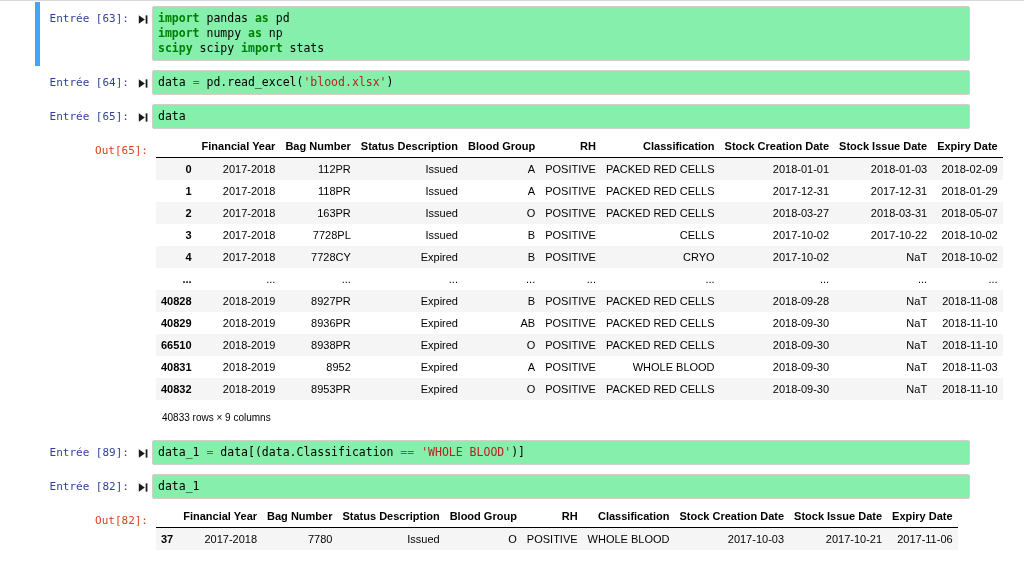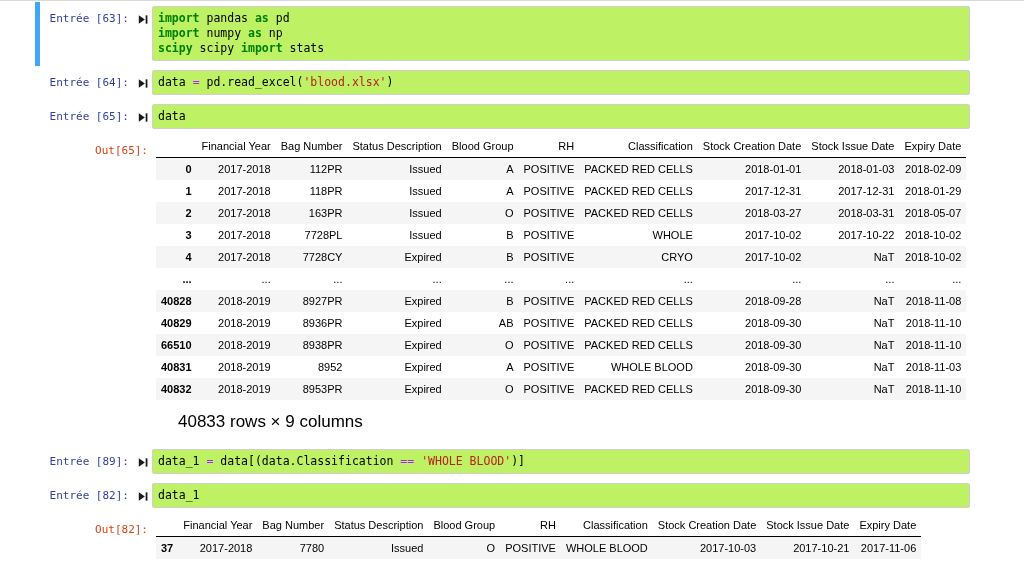--- a/index.html
+++ b/index.html
@@ -20,43 +20,43 @@
 
   .input-prompt, .output-prompt {
     font-family:"DejaVu Sans Mono",monospace; font-size:11px; line-height:15px;
     white-space:nowrap; cursor:default;
   }
   .input-prompt { color: var(--inp, #303F9F); }
   .output-prompt { color: var(--outp, #D84315); }
 
   .run-icon { margin-top:3px; flex:none; fill:#1a1a1a; cursor:pointer; }
 
-  .input-box { flex:1; background:#bef264; border:1px solid #cfcfcf;
+  .input-box { flex:1; background:#86efac; border:1px solid #cfcfcf;
                border-radius:2px; padding:4px 4px 4px 5px; cursor:text; }
   .code-line { font-family:"DejaVu Sans Mono",monospace; font-size:11.5px;
                line-height:15px; white-space:pre; color:#000; }
   .tok-kw  { color: var(--kw, #008000); font-weight:bold; }
   .tok-op  { color: var(--op, #AA22FF); }
   .tok-str { color: var(--str, #BA2121); }
   .tok-tx  { color:#000; }
 
   .output-row { margin-top:6px; }
   .output-area { padding-left:4px; }
 
   table.dataframe { border-collapse:collapse; border:none; font-size:11px; }
   table.dataframe thead { border-bottom:1px solid #000; }
   table.dataframe th, table.dataframe td {
     padding:4px 5px; text-align:right; vertical-align:middle;
     line-height:14px; white-space:nowrap; border:none; font-weight:normal;
   }
-  table.dataframe thead th { font-weight:normal; }
+  table.dataframe thead th { font-weight:bold; }
   table.dataframe tbody th { font-weight:bold; }
   table.dataframe tbody tr:nth-child(odd) { background:#f5f5f5; }
 
-  .df-dim { font-size:17px; margin:12px 0 8px 22px; color:#000; }
+  .df-dim { font-size:10px; margin:12px 0 8px 6px; color:#000; }
 </style>
 </head>
 <body>
 
 <div class="notebook">
 
   <div class="cell selected">
     <div class="input-row">
       <div class="prompt-col">
         <span class="input-prompt">Entrée [63]:</span>
@@ -164,21 +164,21 @@
                 <td>2018-03-31</td>
                 <td>2018-05-07</td>
               </tr>
               <tr>
                 <th>3</th>
                 <td>2017-2018</td>
                 <td>7728PL</td>
                 <td>Issued</td>
                 <td>B</td>
                 <td>POSITIVE</td>
-                <td>WHOLE</td>
+                <td>CELLS</td>
                 <td>2017-10-02</td>
                 <td>2017-10-22</td>
                 <td>2018-10-02</td>
               </tr>
               <tr>
                 <th>4</th>
                 <td>2017-2018</td>
                 <td>7728CY</td>
                 <td>Expired</td>
                 <td>B</td>

